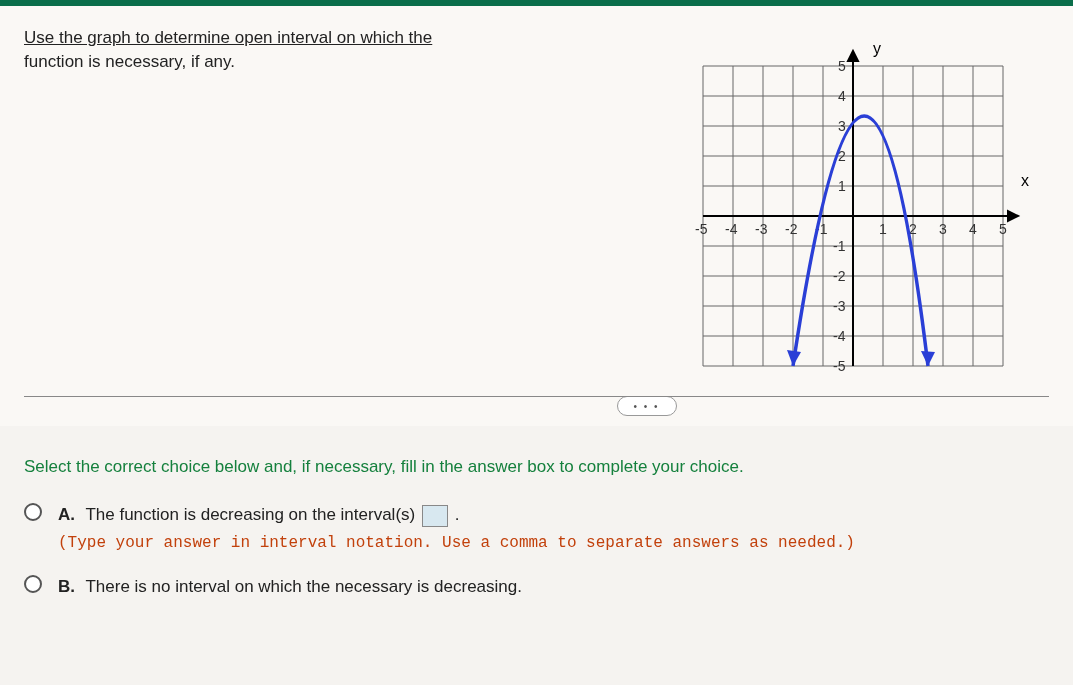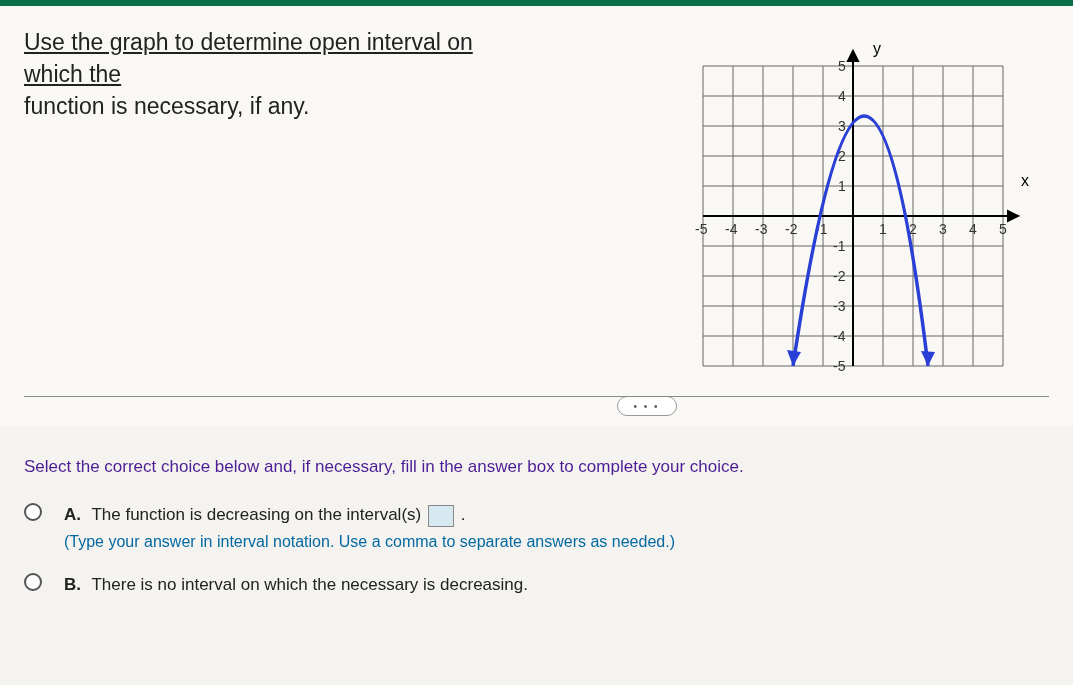--- a/index.html
+++ b/index.html
@@ -15,21 +15,21 @@
     height: 6px;
     background: #0a6e4a;
   }
   .content-area {
     background: #faf8f5;
     padding: 20px 24px 10px 24px;
     min-height: 420px;
     position: relative;
   }
   .question-text {
-    font-size: 23px;
+    font-size: 17px;
     color: #222;
     line-height: 1.4;
     max-width: 480px;
   }
   .underline { text-decoration: underline; }
   .graph-container {
     position: absolute;
     right: 40px;
     top: 30px;
     width: 360px;
@@ -60,28 +60,28 @@
     margin: 0 24px 0 24px;
     position: relative;
     top: -30px;
   }
   .answer-area {
     padding: 30px 24px 20px 24px;
     background: #f5f3f0;
   }
   .instruction {
     font-size: 17px;
-    color: #4c1d95;
+    color: #15803d;
     margin-bottom: 24px;
   }
   .choice-row {
     display: flex;
     align-items: flex-start;
     margin-bottom: 16px;
-    gap: 22px;
+    gap: 16px;
   }
   .radio {
     width: 18px;
     height: 18px;
     border: 2px solid #555;
     border-radius: 50%;
     background: #fff;
     flex-shrink: 0;
     margin-top: 2px;
     cursor: pointer;
@@ -101,21 +101,22 @@
     display: inline-block;
     width: 26px;
     height: 22px;
     background: #d8e8f0;
     border: 1px solid #888;
     vertical-align: middle;
     margin: 0 2px;
   }
   .hint {
     font-size: 16px;
-    color: #0369a1;
+    color: #c2410c;
+    font-family: Liberation Mono, monospace;
   }
 </style>
 </head>
 <body>
 
 <div class="top-border"></div>
 
 <div class="content-area">
   <div class="question-text">
     <span class="underline">Use the graph to determine open interval on which the</span><br>

